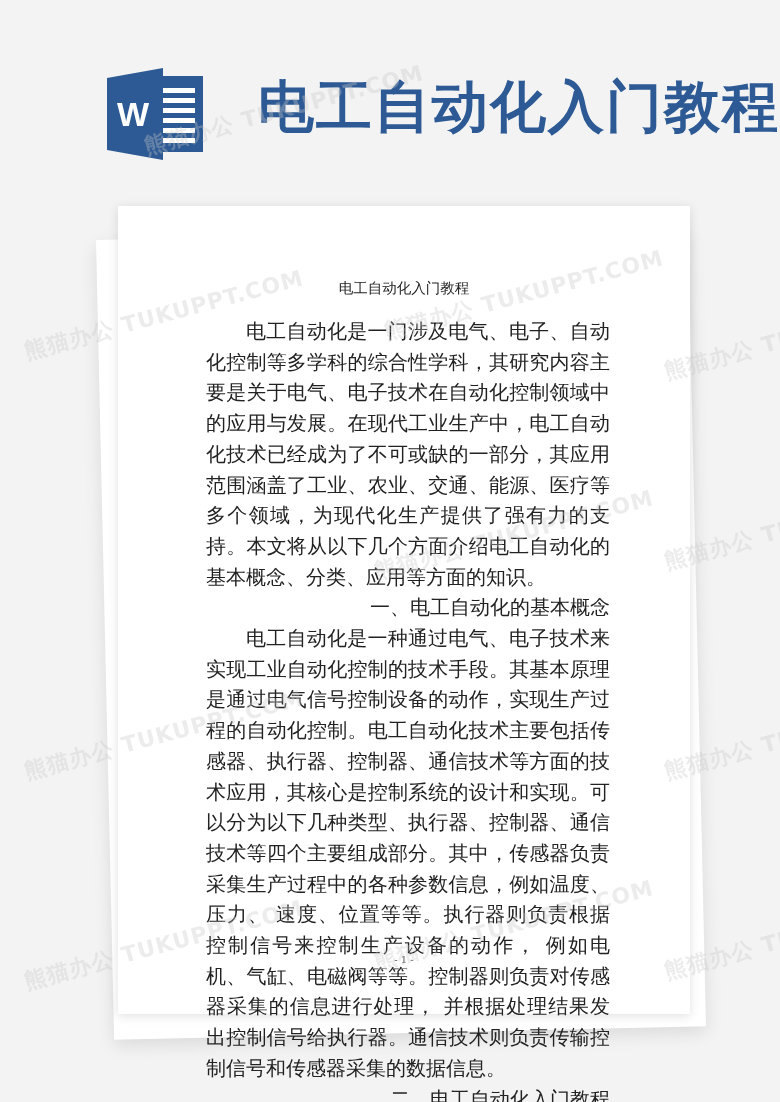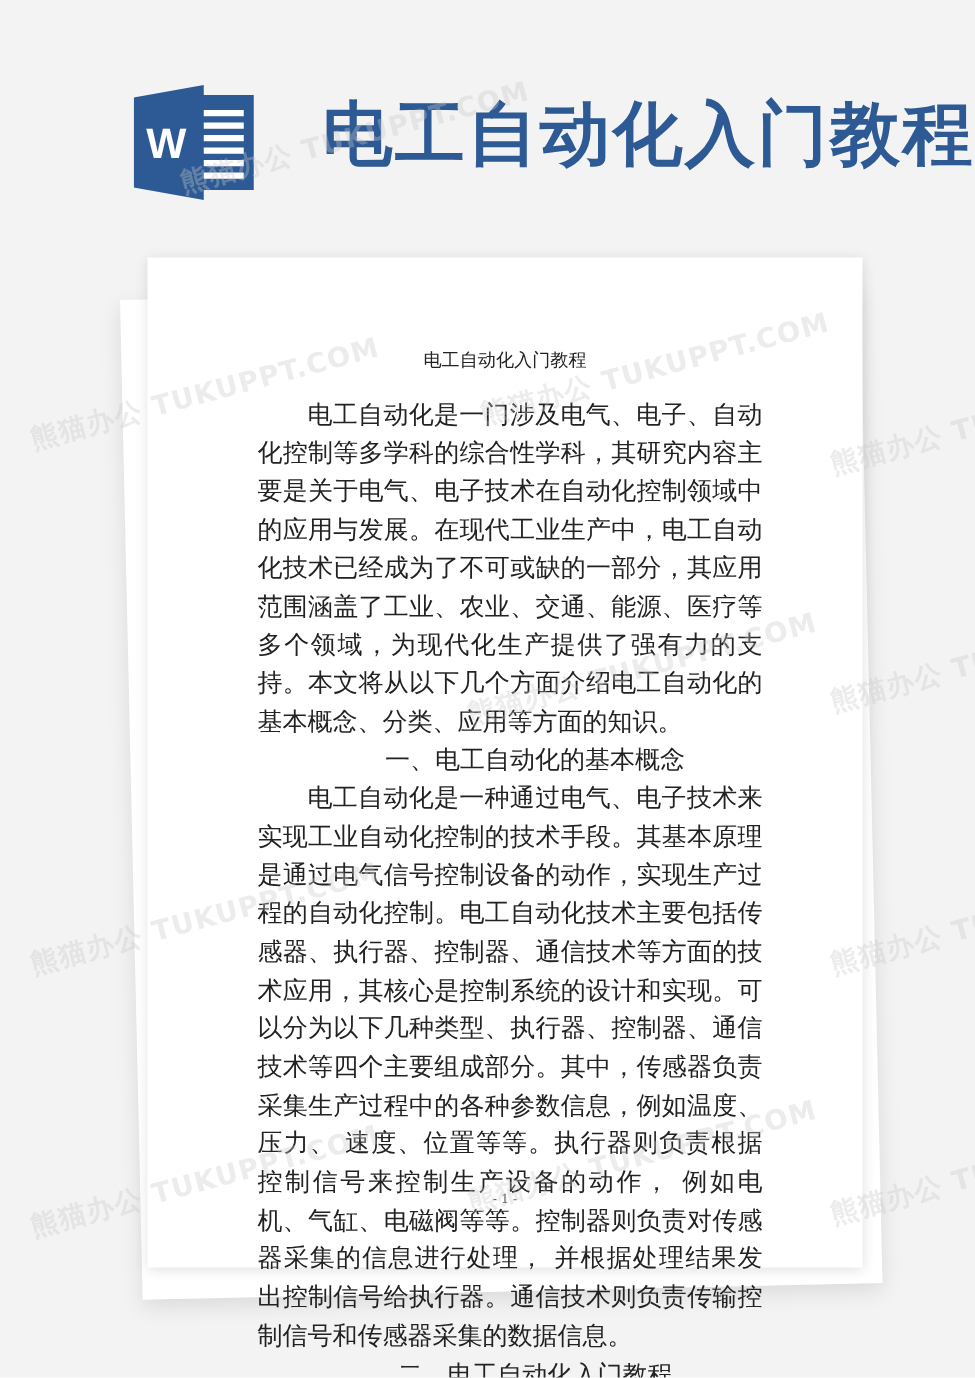--- a/index.html
+++ b/index.html
@@ -27,21 +27,21 @@
   .doc-title {
     position:absolute; left:0; width:100%; top:73px; text-align:center;
     font-size:14.5px; color:#222;
   }
   .content {
     position:absolute; left:88px; top:110px; width:404px;
     font-size:20px; line-height:30.7px; color:#222;
     text-align:justify; text-justify:inter-character;
   }
   .content p { margin:0; text-indent:2em; }
-  .content p.heading { text-align:center; }
+  .content p.heading { text-align:right; }
   .page-num {
     position:absolute; left:0; width:100%; top:748px; text-align:center;
     font-size:10px; color:#444;
   }
   .wm {
     position:absolute; font-family:"DejaVu Sans", sans-serif; font-weight:bold;
     font-size:22px; color:rgba(200,200,200,0.35); transform:rotate(-15deg);
     white-space:nowrap; pointer-events:none; letter-spacing:1px;
   }
 </style>

